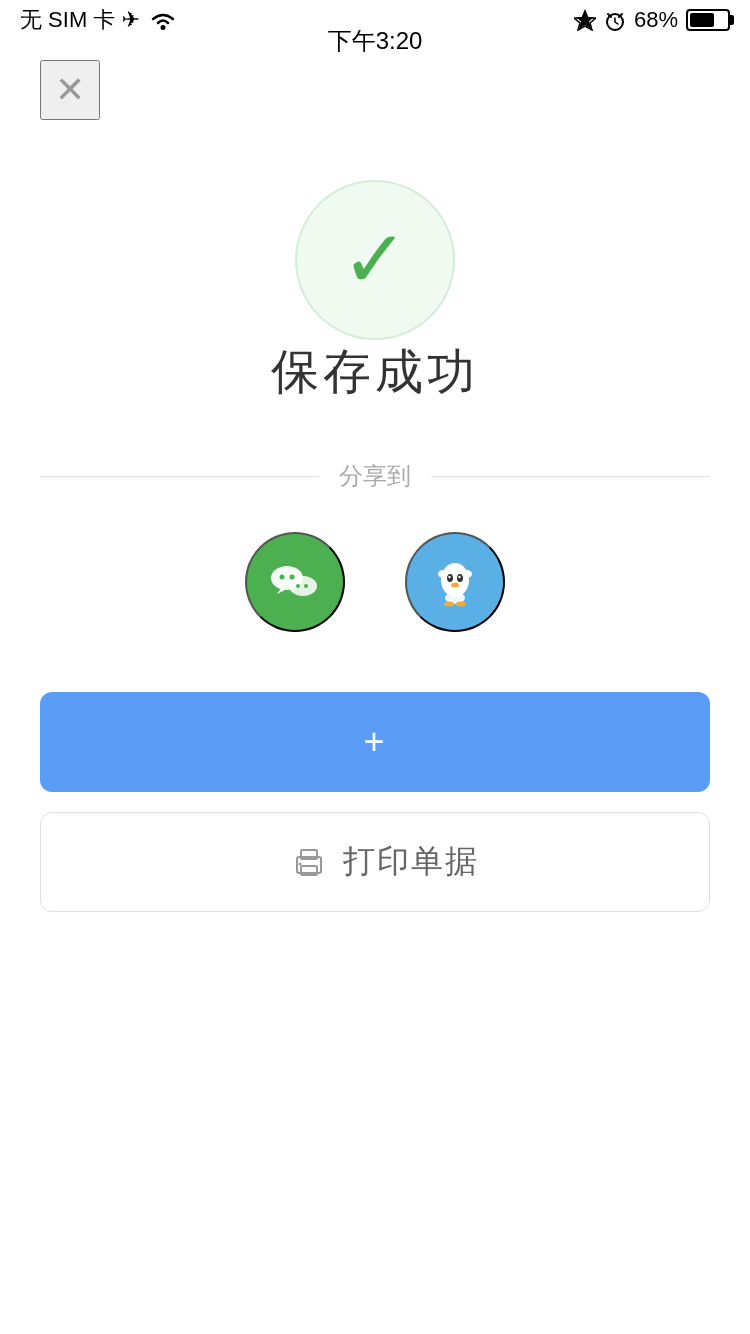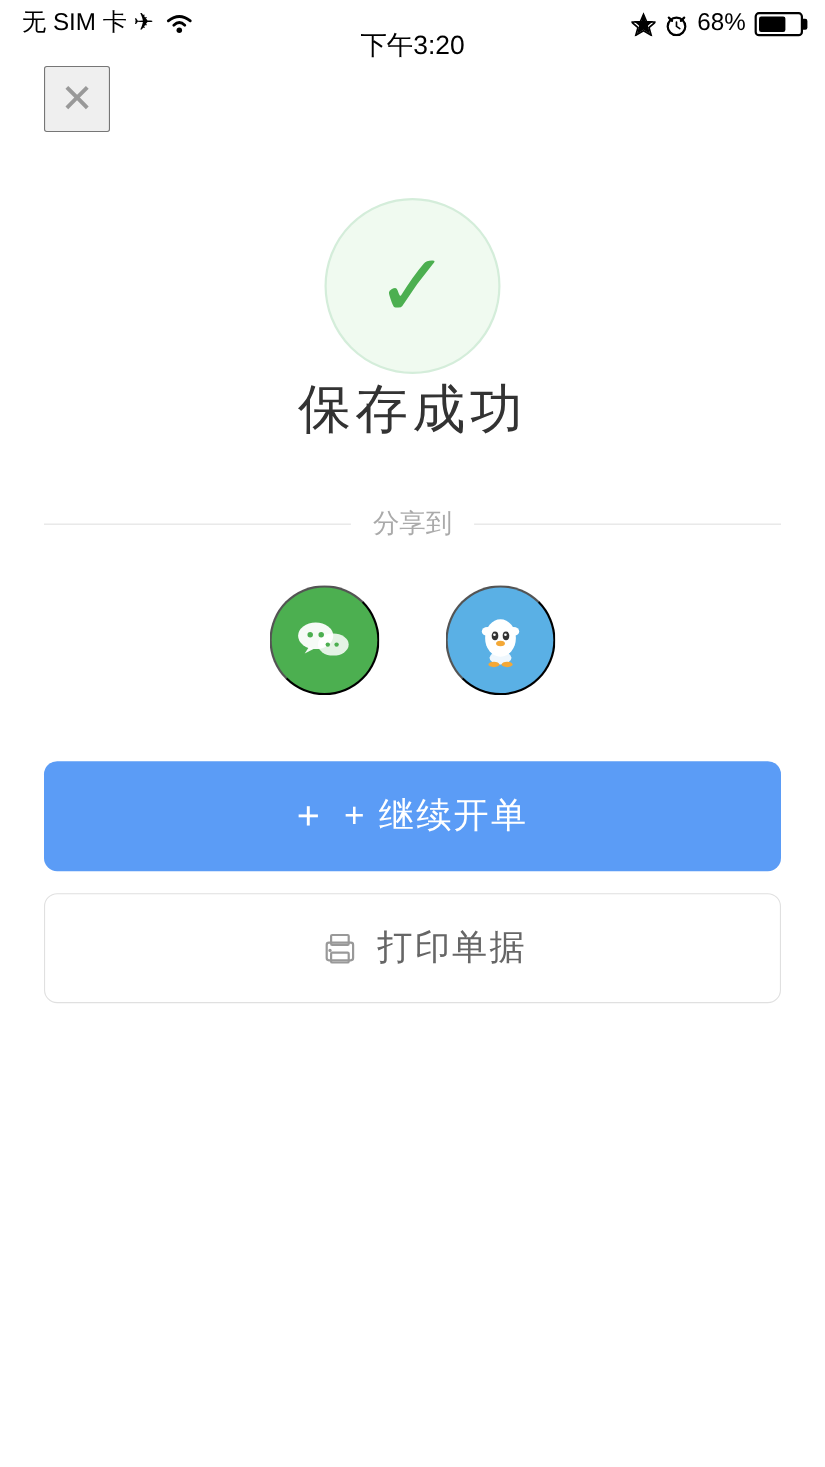--- a/index.html
+++ b/index.html
@@ -42,21 +42,21 @@
       font-size: 24px;
       font-weight: 500;
       position: absolute;
       left: 50%;
       transform: translateX(-50%);
       margin-top: 42px;
     }
 
     .status-right {
       display: flex;
-      align-items: flex-end;
+      align-items: center;
       gap: 8px;
       font-size: 22px;
     }
 
     .battery-icon {
       width: 44px;
       height: 22px;
       border: 2px solid #000;
       border-radius: 4px;
       position: relative;
@@ -332,21 +332,20 @@
           <ellipse cx="36" cy="52" rx="5" ry="2.5" fill="#f4a836"></ellipse>
         </svg>
       </button>
     </div>
   </div>
 
   <div class="buttons-section">
 
     <button class="primary-btn">
       <span style="font-size:36px; font-weight:300;">+</span>
-      <span style="margin-left:4px;">+ 继续开单</span>
     </button>
 
     <button class="secondary-btn">
       <svg width="36" height="36" viewBox="0 0 36 36">
         <rect x="6" y="13" width="24" height="16" rx="2" fill="none" stroke="#999" stroke-width="2"></rect>
         <rect x="10" y="6" width="16" height="9" rx="1" fill="none" stroke="#999" stroke-width="2"></rect>
         <rect x="10" y="22" width="16" height="9" rx="1" fill="none" stroke="#999" stroke-width="2"></rect>
         <circle cx="9" cy="20" r="1.5" fill="#999"></circle>
       </svg>
       <span>打印单据</span>

